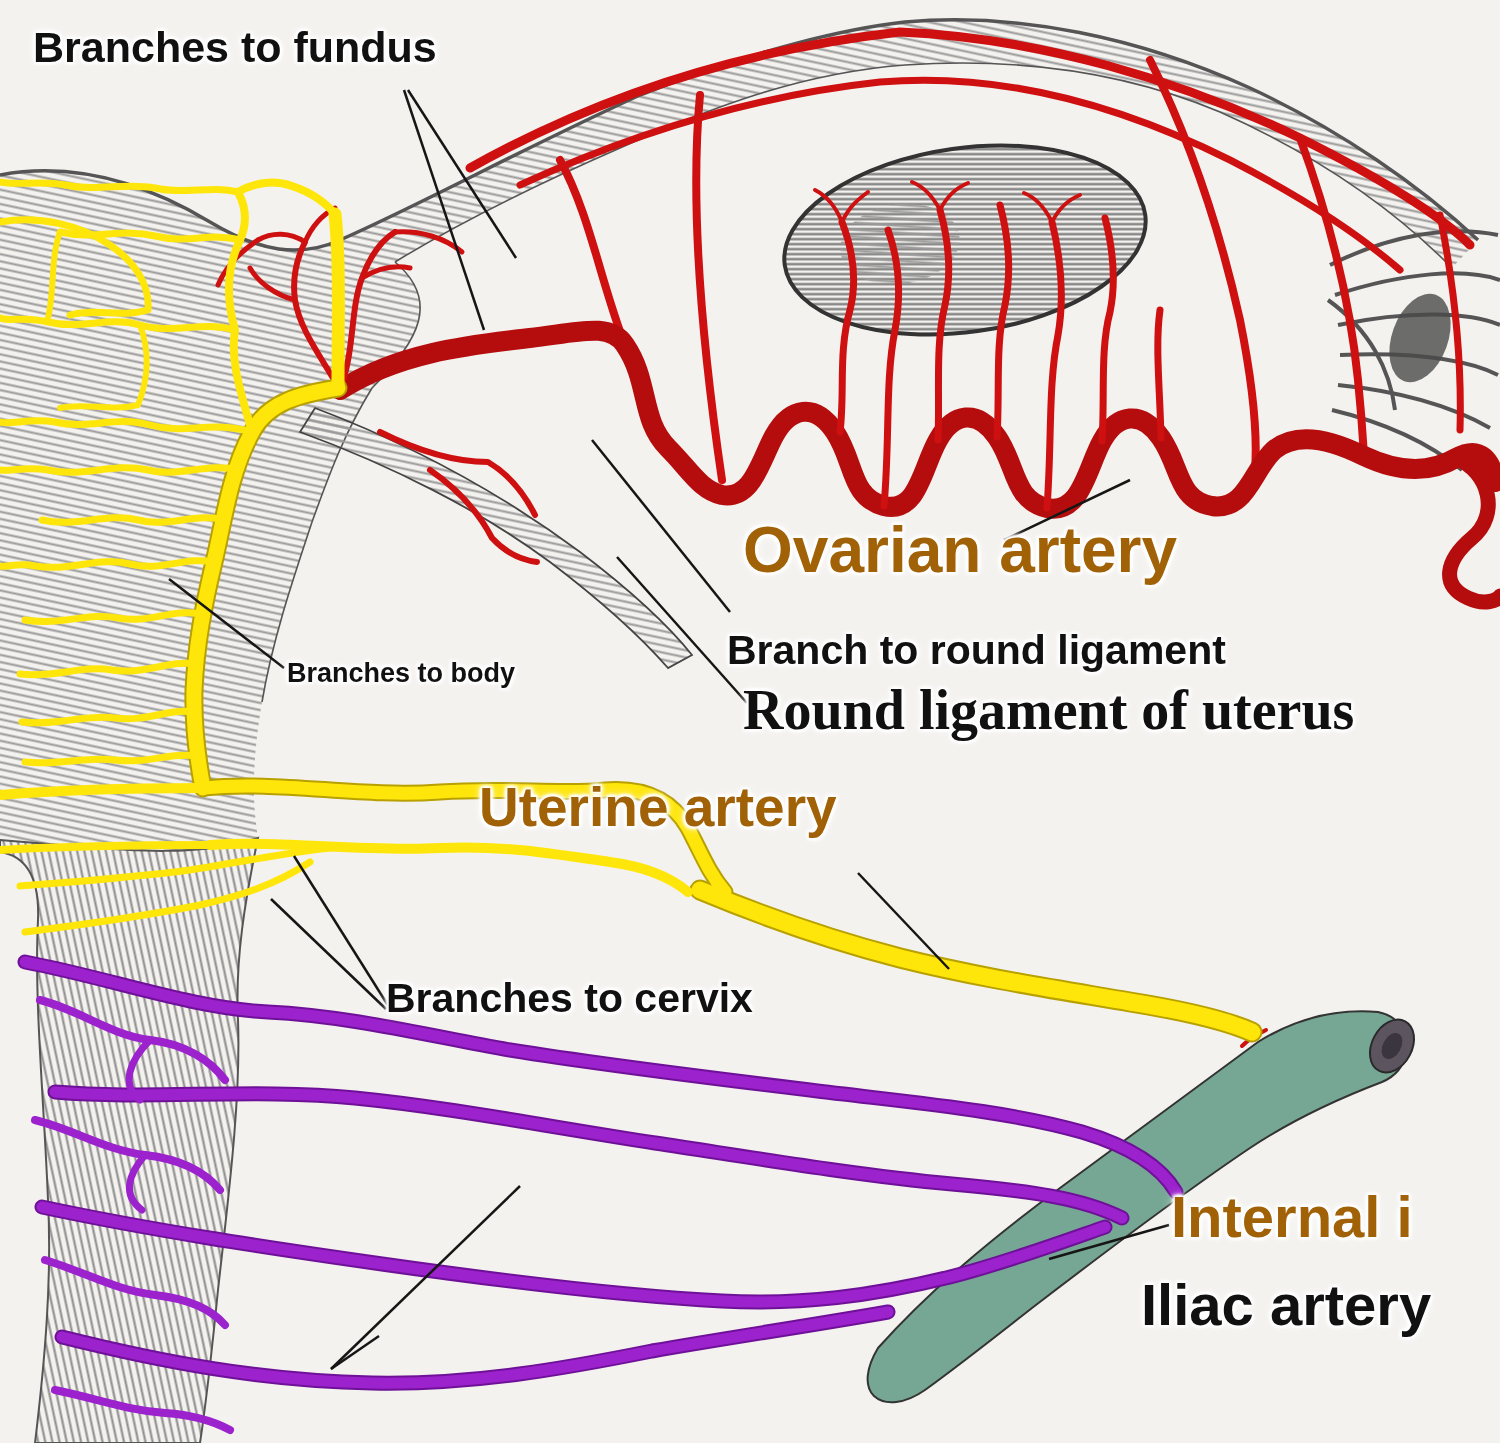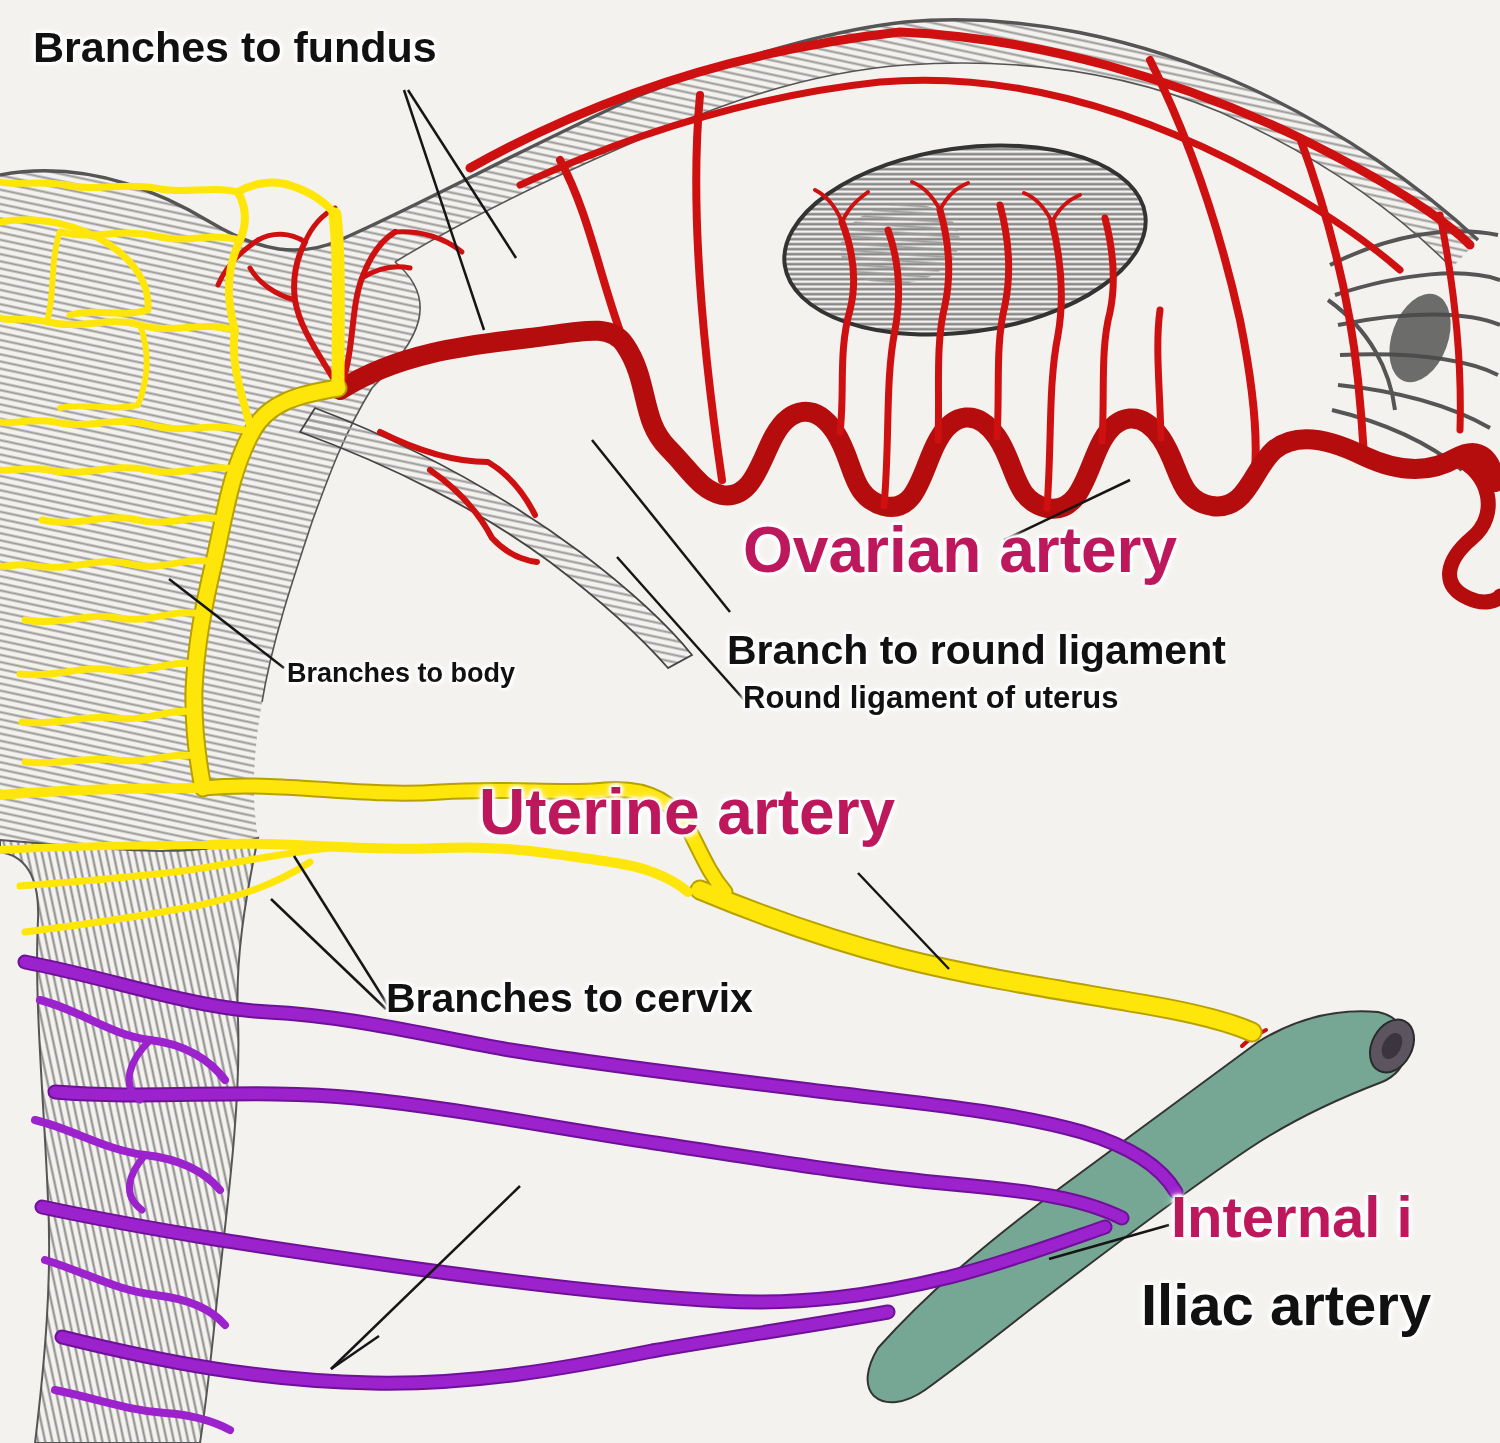--- a/index.html
+++ b/index.html
@@ -14,21 +14,21 @@
   #stage svg{position:absolute;left:0;top:0;}
   .lbl{
     position:absolute;
     font-weight:bold;
     color:var(--c-label-black,#111);
     white-space:nowrap;
     line-height:1;
     text-shadow:0 0 6px #fff,0 0 12px #fff,2px 2px 3px #fff,-2px -2px 3px #fff,2px -2px 3px #fff,-2px 2px 3px #fff;
     user-select:none;
   }
-  .lbl.big{color:#be185d;}
+  .lbl.big{color:#a16207;}
   .vred{stroke:var(--c-ovarian-red,#ce1010);fill:none;stroke-linecap:round;stroke-linejoin:round;}
   .vred2{stroke:#b50d0d;fill:none;stroke-linecap:round;stroke-linejoin:round;}
   .vyel{stroke:var(--c-uterine-yellow,#ffe60a);fill:none;stroke-linecap:round;stroke-linejoin:round;}
   .vyelo{stroke:#b7a000;fill:none;stroke-linecap:round;stroke-linejoin:round;}
   .vpur{stroke:var(--c-vaginal-purple,#9b22cc);fill:none;stroke-linecap:round;stroke-linejoin:round;}
   .vpuro{stroke:#6f1198;fill:none;stroke-linecap:round;stroke-linejoin:round;}
   .lead{stroke:#161616;stroke-width:2.5;fill:none;}
   .sketch{stroke:#555;fill:none;}
 </style>
 </head>
@@ -212,20 +212,20 @@
     <path class="lead" d="M386,1009 L271,899"></path>
     <path class="lead" d="M520,1186 L331,1369"></path>
     <path class="lead" d="M331,1369 L379,1336"></path>
     <path class="lead" d="M1169,1225 L1049,1259"></path>
   </g>
 </svg>
 
 <div class="lbl" style="left:33px;top:26px;font-size:43px;">Branches to fundus</div>
 <div class="lbl big" style="left:743px;top:518px;font-size:64px;">Ovarian artery</div>
 <div class="lbl" style="left:727px;top:598px;font-size:41px;margin-top:32px;">Branch to round ligament</div>
-<div class="lbl" style="left:743px;top:682px;font-size:31px;">Round ligament of uterus</div>
+<div class="lbl" style="left:743px;top:682px;font-size:56px;font-family:Liberation Serif, serif;">Round ligament of uterus</div>
 <div class="lbl" style="left:287px;top:660px;font-size:27px;">Branches to body</div>
-<div class="lbl big" style="left:479px;top:780px;font-size:64px;">Uterine artery</div>
+<div class="lbl big" style="left:479px;top:780px;font-size:55px;">Uterine artery</div>
 <div class="lbl" style="left:386px;top:978px;font-size:41px;">Branches to cervix</div>
 <div class="lbl big" style="left:1171px;top:1188px;font-size:58px;">Internal i</div>
 <div class="lbl" style="left:1141px;top:1276px;font-size:58px;">Iliac artery</div>
 
 </div>
 
 </body></html>

